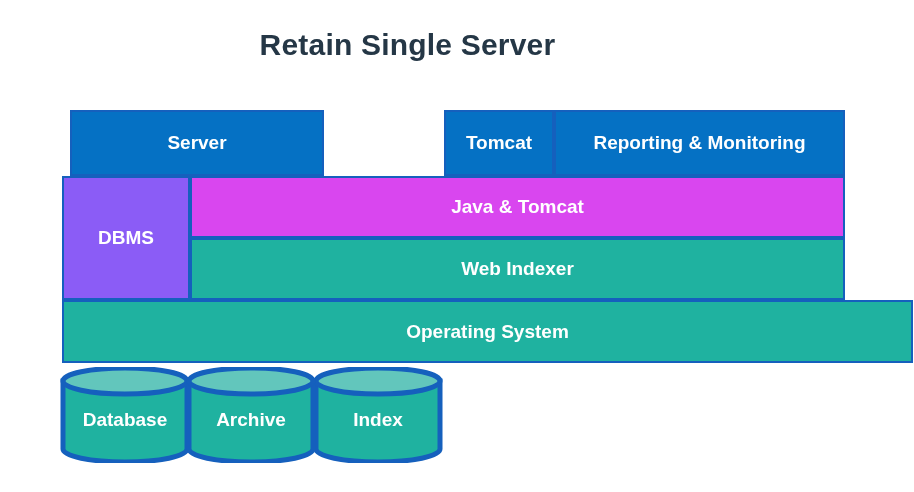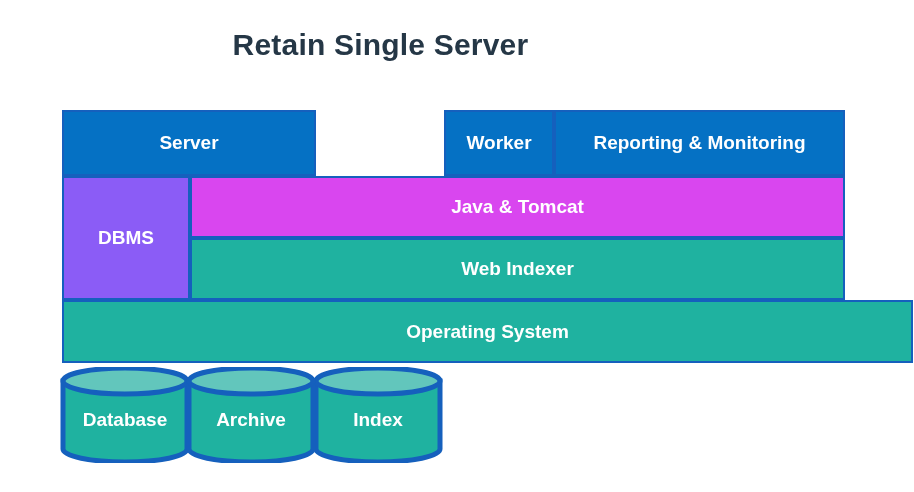--- a/index.html
+++ b/index.html
@@ -28,20 +28,21 @@
     position: absolute;
     left: 0;
     top: 28px;
     width: 761px;
     text-align: center;
     font-size: 30px;
     font-weight: bold;
     color: #253746;
     letter-spacing: 0.2px;
     white-space: nowrap;
+    padding-left: 27px;
   }
 
   
   .box {
     position: absolute;
     box-sizing: border-box;
     display: flex;
     align-items: center;
     justify-content: center;
     color: #ffffff;
@@ -103,25 +104,25 @@
   }
 </style>
 </head>
 <body>
 
 <div id="diagram-root">
 
   <div id="page-title">Retain Single Server</div>
 
   <div id="row-services">
-    <div class="svc" style="left:0px; width:254px;">
+    <div class="svc" style="left:8px; width:254px;">
       <span>Server</span>
     </div>
     <div class="svc" style="left:382px; width:110px;">
-      <span>Worker</span>
+      <span>Tomcat</span>
     </div>
     <div class="svc" style="left:492px; width:291px;">
       <span>Reporting &amp; Monitoring</span>
     </div>
   </div>
 
   <div class="box magenta" style="left:62px; top:176px; width:128px; height:124px;">
     <span>DBMS</span>
   </div>
 

